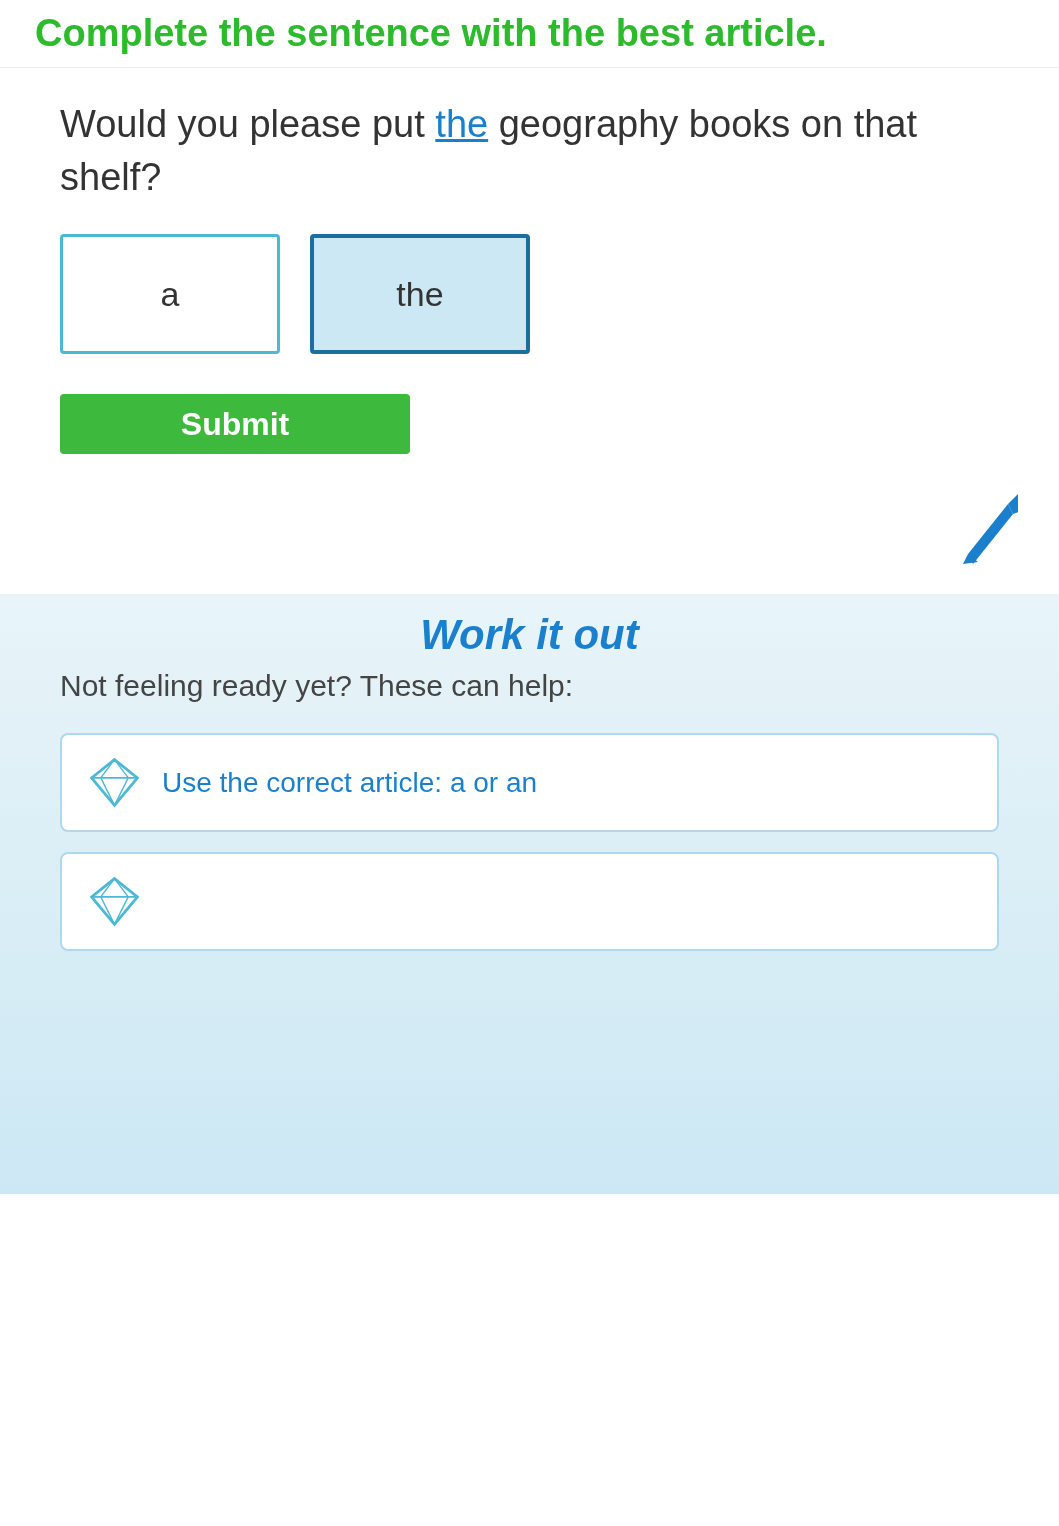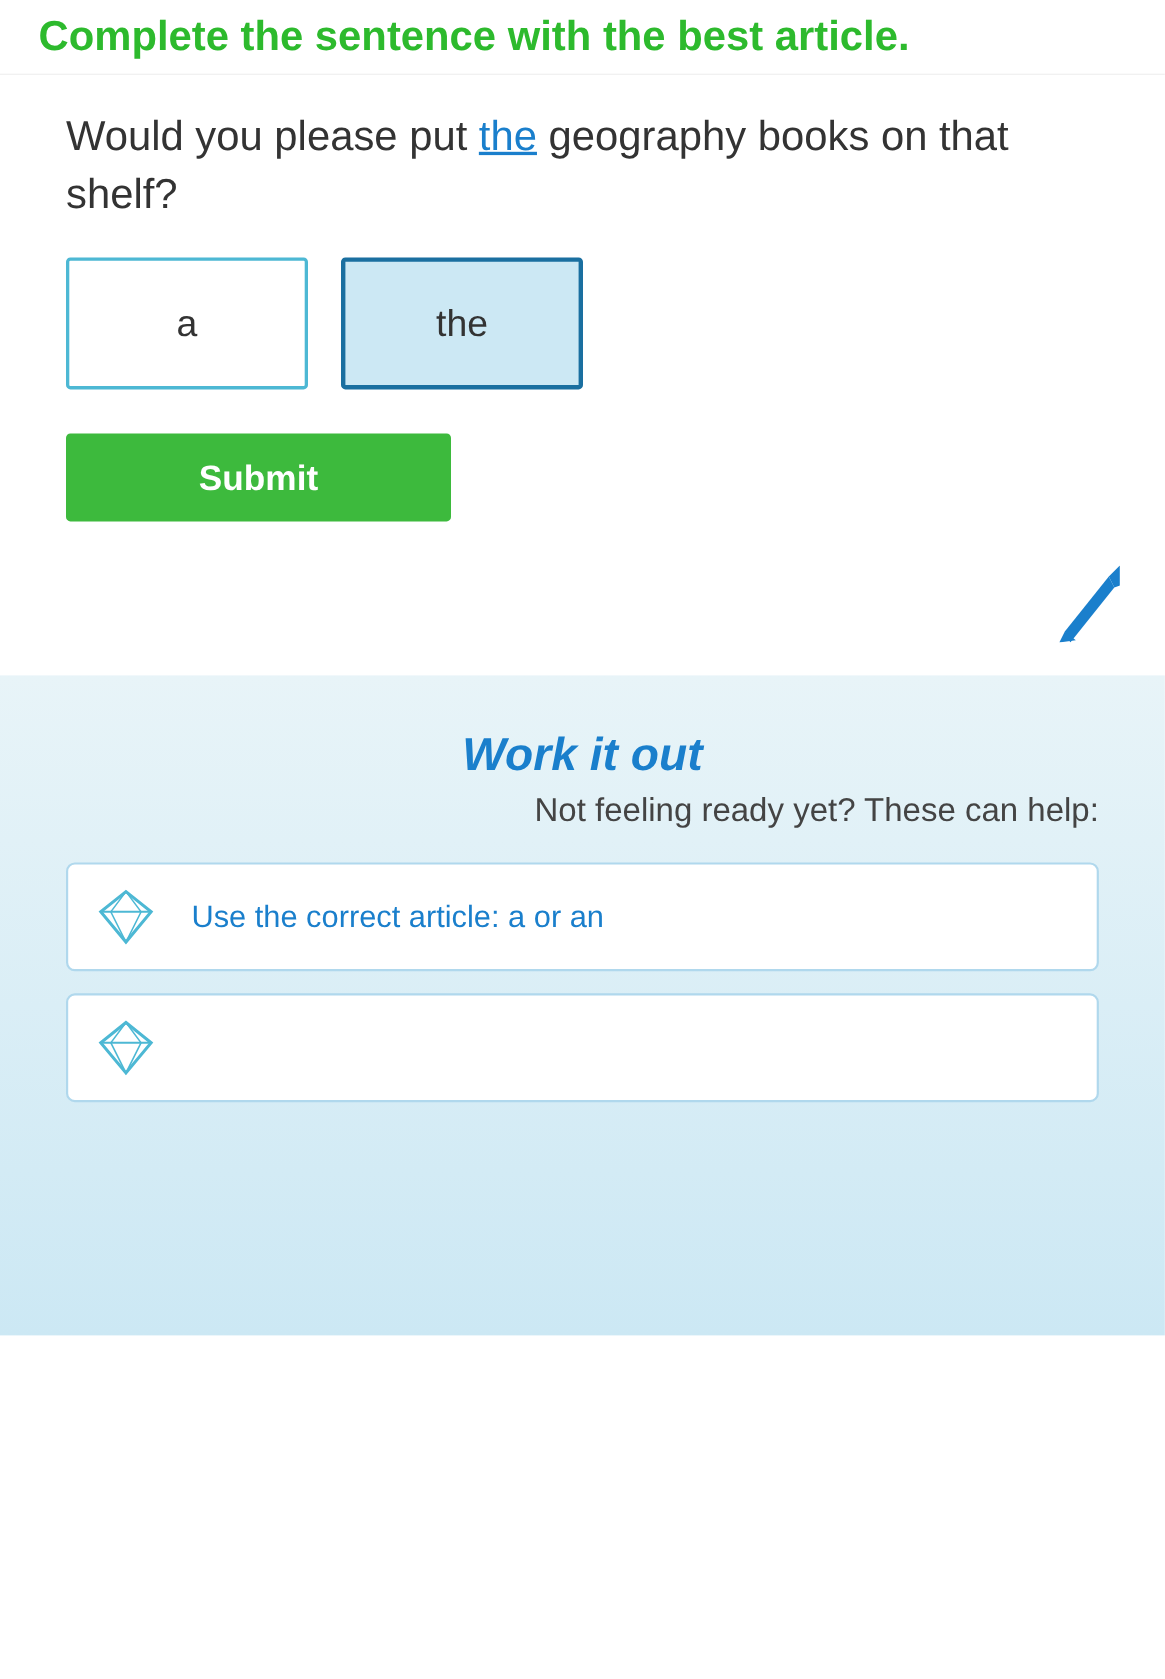--- a/index.html
+++ b/index.html
@@ -55,21 +55,21 @@
     }
 
     .answer-btn.selected {
       background: #cce8f4;
       border-color: #1a6fa0;
       border-width: 4px;
     }
 
     .submit-btn {
       width: 350px;
-      height: 80px;
+      height: 60px;
       background: #3dba3d;
       color: #fff;
       font-size: 32px;
       font-weight: bold;
       border: none;
       cursor: pointer;
       border-radius: 4px;
       margin-bottom: 40px;
     }
 
@@ -82,48 +82,48 @@
     .pencil-icon {
       position: absolute;
       right: 0;
       top: 0;
       width: 60px;
       height: 70px;
     }
 
     .work-it-out-section {
       background: linear-gradient(180deg, #e8f4f8 0%, #cce8f4 100%);
-      padding: 48px 60px 20px 60px;
+      padding: 17px 60px 20px 60px;
       min-height: 600px;
     }
 
     .work-it-out-title {
       font-size: 42px;
       color: #1a7fcc;
       text-align: center;
       font-weight: bold;
       margin-bottom: 10px;
       font-style: italic;
     }
 
     .work-it-out-subtitle {
       font-size: 30px;
       color: #444;
-      text-align: right;
+      text-align: left;
       margin-bottom: 30px;
     }
 
     .hint-card {
       background: #fff;
       border: 2px solid #b0d8ed;
       border-radius: 8px;
       padding: 20px 25px;
       display: flex;
       align-items: center;
-      gap: 32px;
+      gap: 20px;
       margin-bottom: 20px;
       cursor: pointer;
     }
 
     .diamond-icon {
       width: 55px;
       height: 55px;
       flex-shrink: 0;
     }
 

